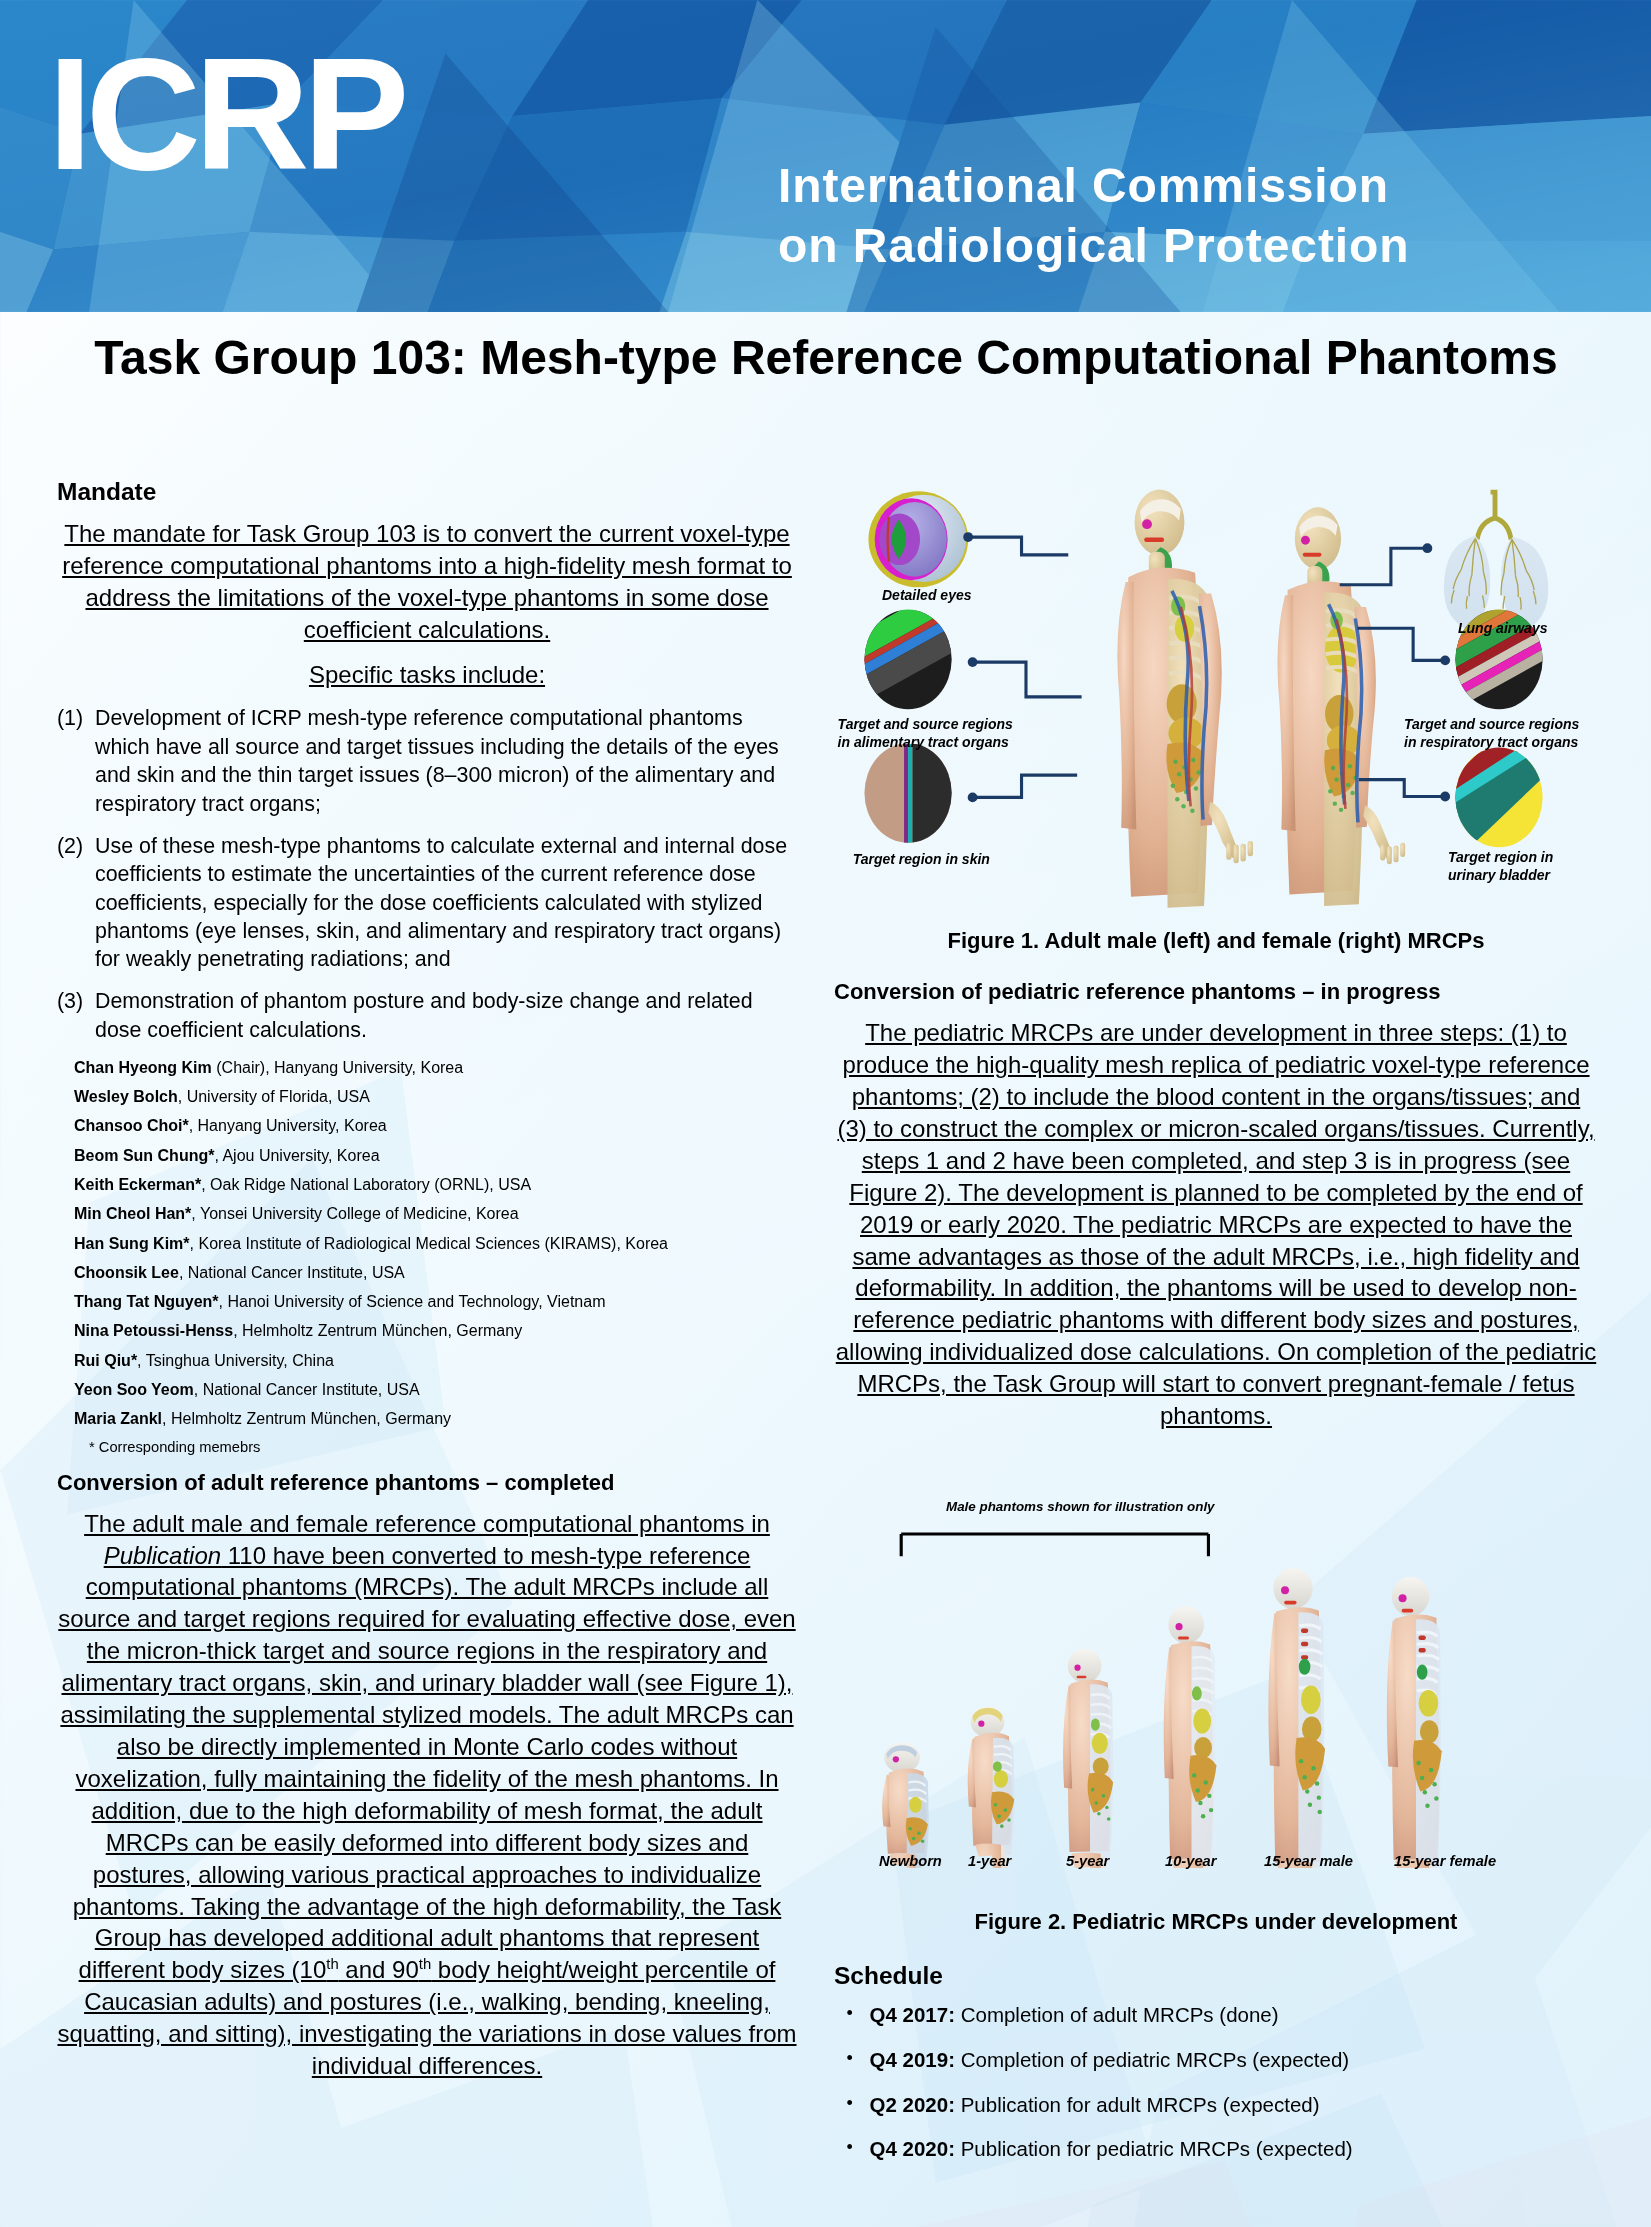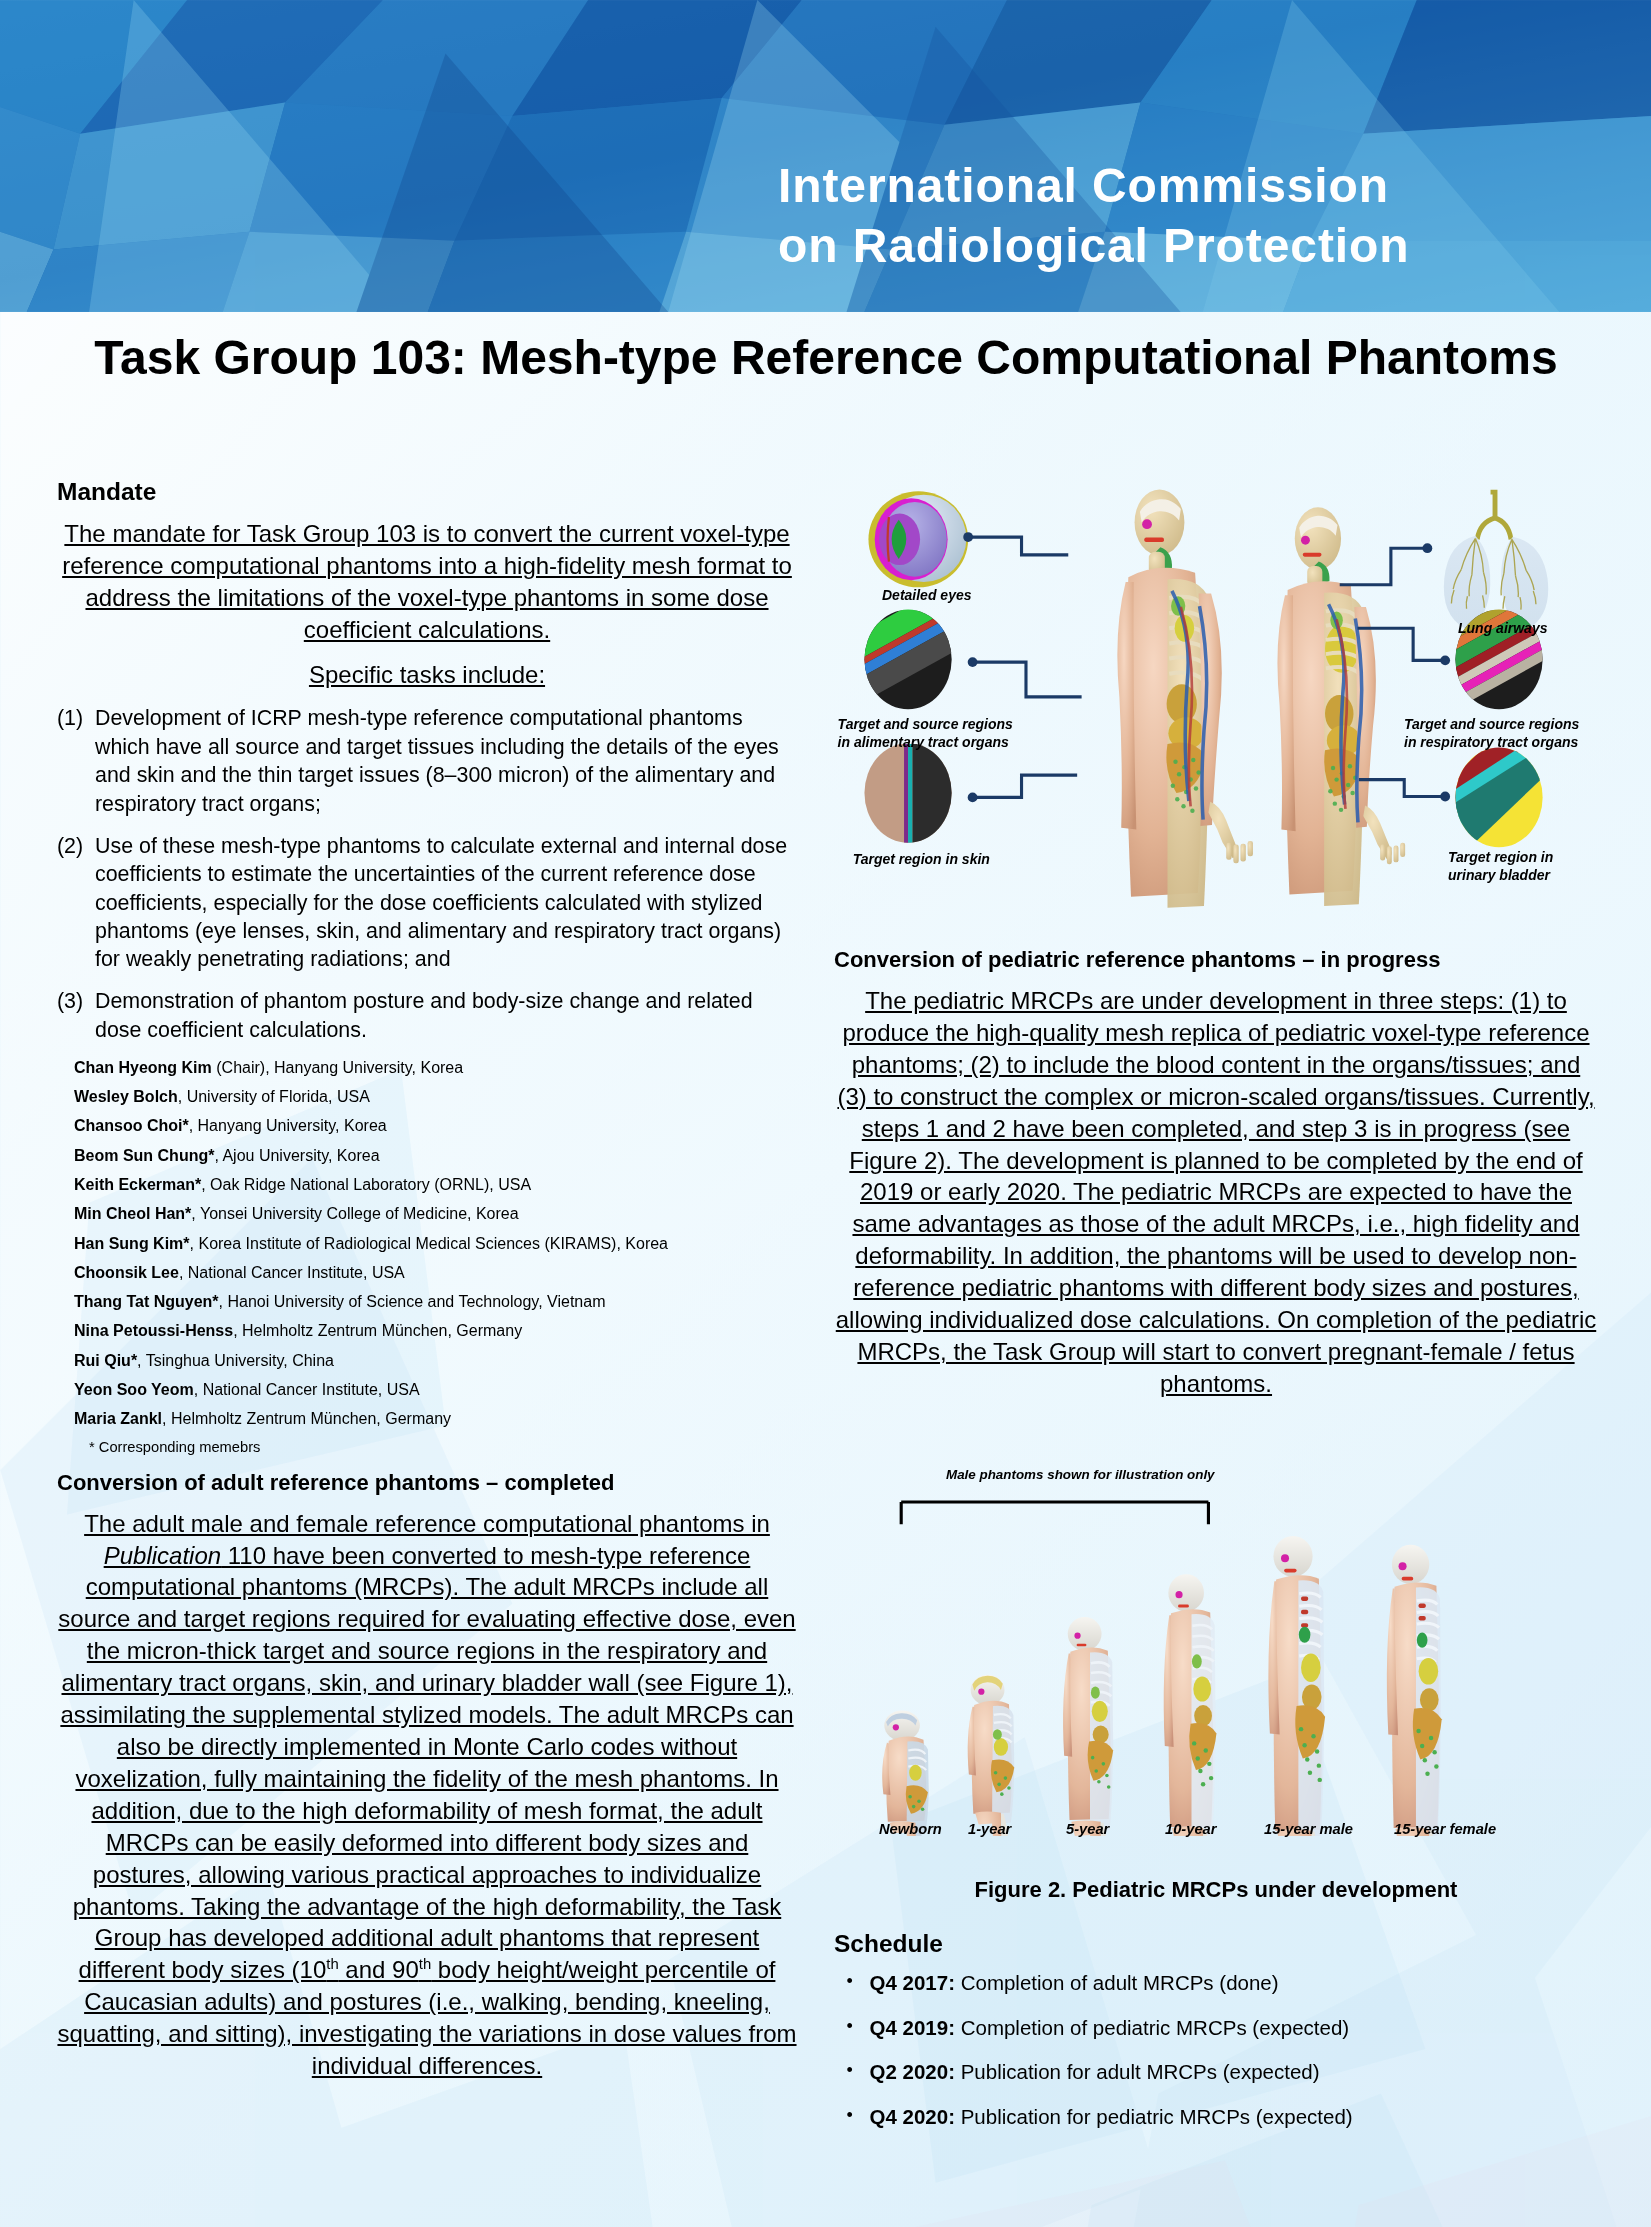--- a/index.html
+++ b/index.html
@@ -121,20 +121,23 @@
       <polygon points="2940,540 3708,540 3708,700 2880,700" fill="#59b0e0"></polygon>
     </g>
     <g opacity="0.28">
       <polygon points="300,0 900,700 200,700" fill="#8fd3ef"></polygon>
       <polygon points="1700,0 2400,700 1500,700" fill="#9ddaf2"></polygon>
       <polygon points="2900,0 3500,700 2700,700" fill="#7ec8ea"></polygon>
       <polygon points="1000,120 1500,700 800,700" fill="#0d3f87"></polygon>
       <polygon points="2100,60 2650,700 1900,700" fill="#13509c"></polygon>
     </g>
   </svg>
+  <div class="logo">
+    <div class="icrp">ICRP</div>
+  </div>
   <div class="org">
     <div>International Commission</div>
     <div>on Radiological Protection</div>
   </div>
 </div>
 
 <div class="title">Task Group 103: Mesh-type Reference Computational Phantoms</div>
 
 <div class="colL">
 
@@ -416,20 +419,21 @@
     <div class="flabel" style="left:624px;top:143px;">Lung airways</div>
     <div class="flabel" style="left:3.6px;top:239px;">Target and source regions</div>
     <div class="flabel" style="left:3.6px;top:257px;">in alimentary tract organs</div>
     <div class="flabel" style="left:570px;top:239px;">Target and source regions</div>
     <div class="flabel" style="left:570px;top:257px;">in respiratory tract organs</div>
     <div class="flabel" style="left:18.7px;top:374px;">Target region in skin</div>
     <div class="flabel" style="left:614px;top:372px;">Target region in</div>
     <div class="flabel" style="left:614px;top:390px;">urinary bladder</div>
   </div>
 
+  <div class="figcap">Figure 1. Adult male (left) and female (right) MRCPs</div>
 
   <h2 class="secwide" style="margin-top:25px;">Conversion of pediatric reference phantoms – in progress</h2>
   <p class="body">The pediatric MRCPs are under development in three steps: (1) to produce the high-quality mesh replica of pediatric voxel-type reference phantoms; (2) to include the blood content in the organs/tissues; and (3) to construct the complex or micron-scaled organs/tissues. Currently, steps 1 and 2 have been completed, and step 3 is in progress (see Figure 2). The development is planned to be completed by the end of 2019 or early 2020. The pediatric MRCPs are expected to have the same advantages as those of the adult MRCPs, i.e., high fidelity and deformability. In addition, the phantoms will be used to develop non-reference pediatric phantoms with different body sizes and postures, allowing individualized dose calculations. On completion of the pediatric MRCPs, the Task Group will start to convert pregnant-female / fetus phantoms.</p>
 
   <div class="fig2">
     <svg width="764" height="423" viewBox="0 0 1714 950">
       <defs>
         <radialGradient id="skin2" cx="0.32" cy="0.25" r="0.9">
           <stop offset="0%" stop-color="#f7dcc8"></stop>
             <stop offset="65%" stop-color="#e3b69a"></stop>

